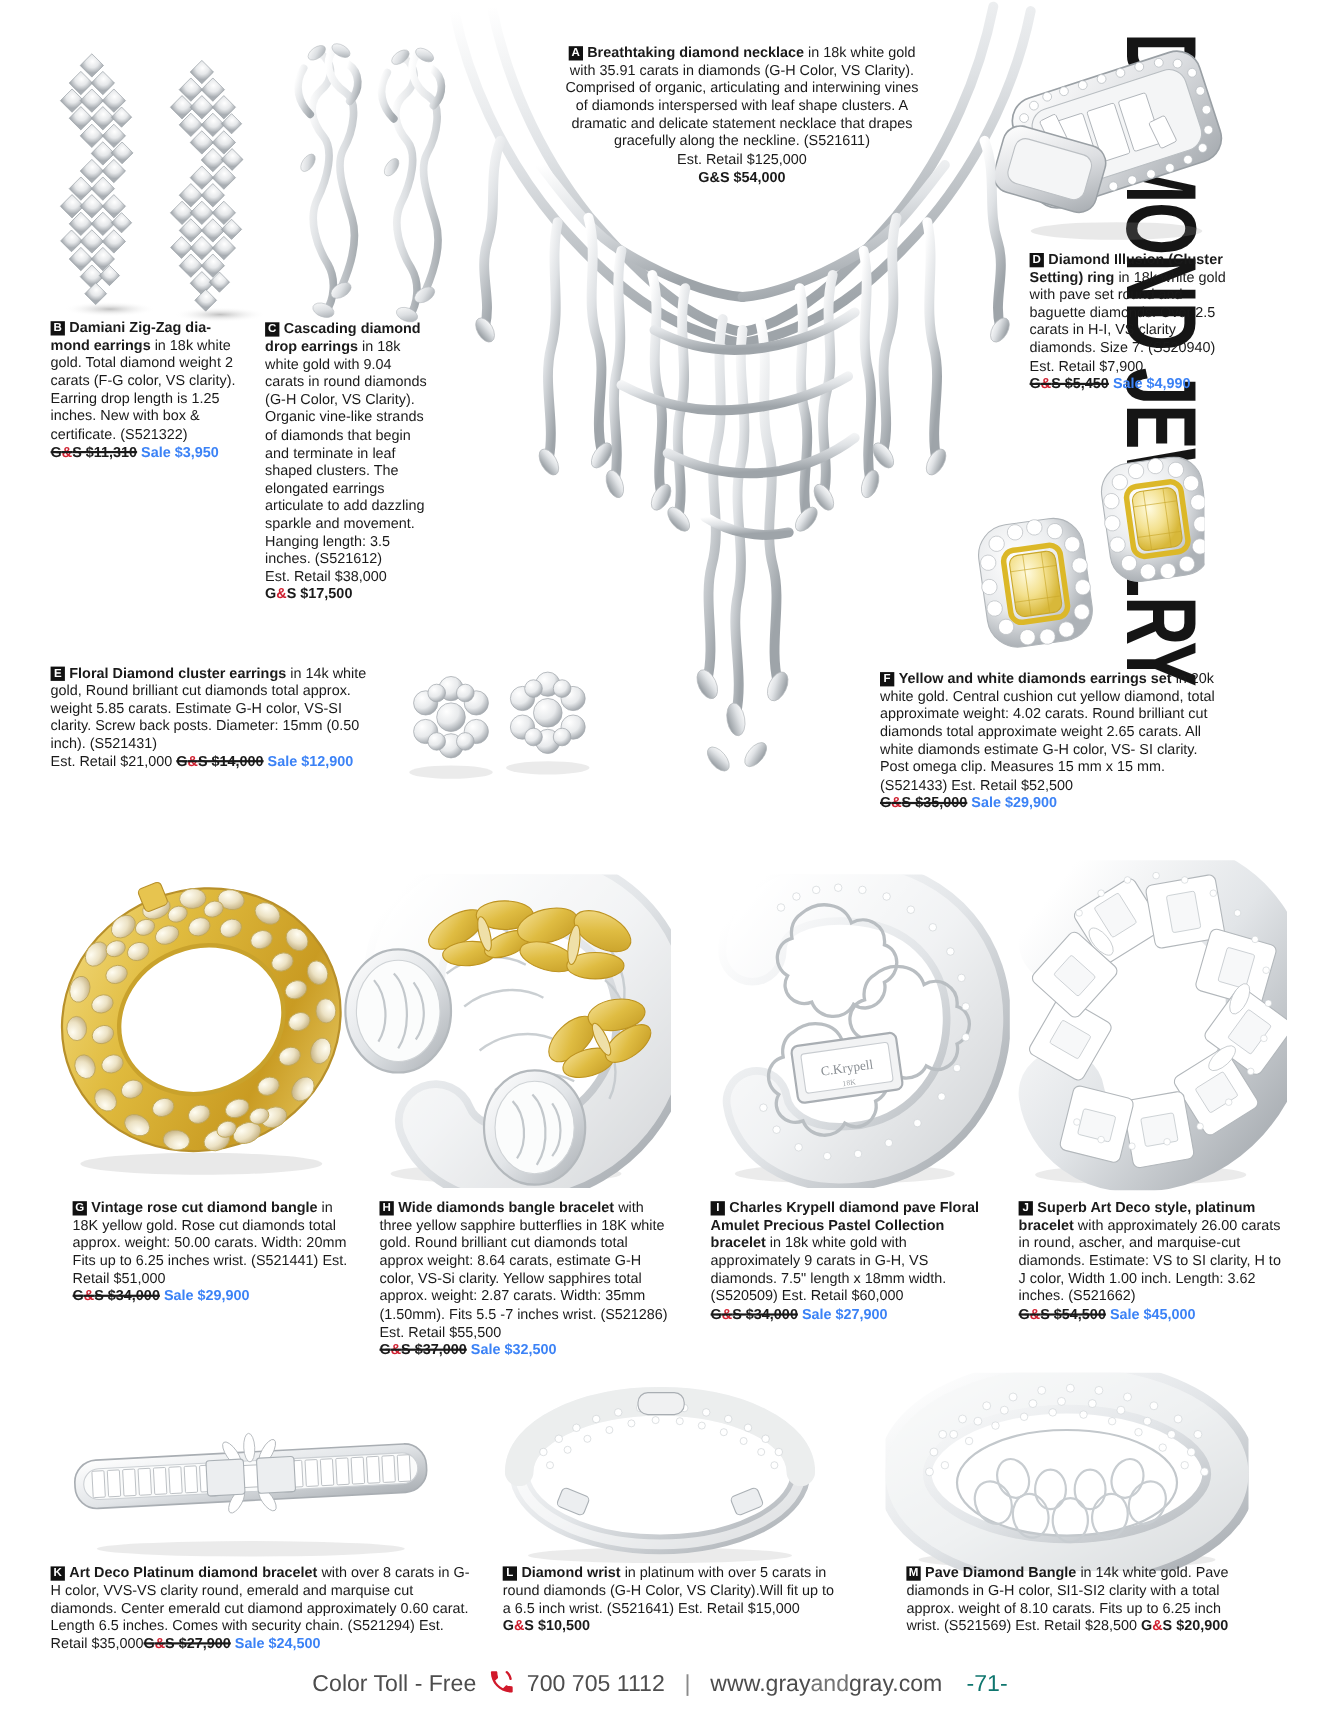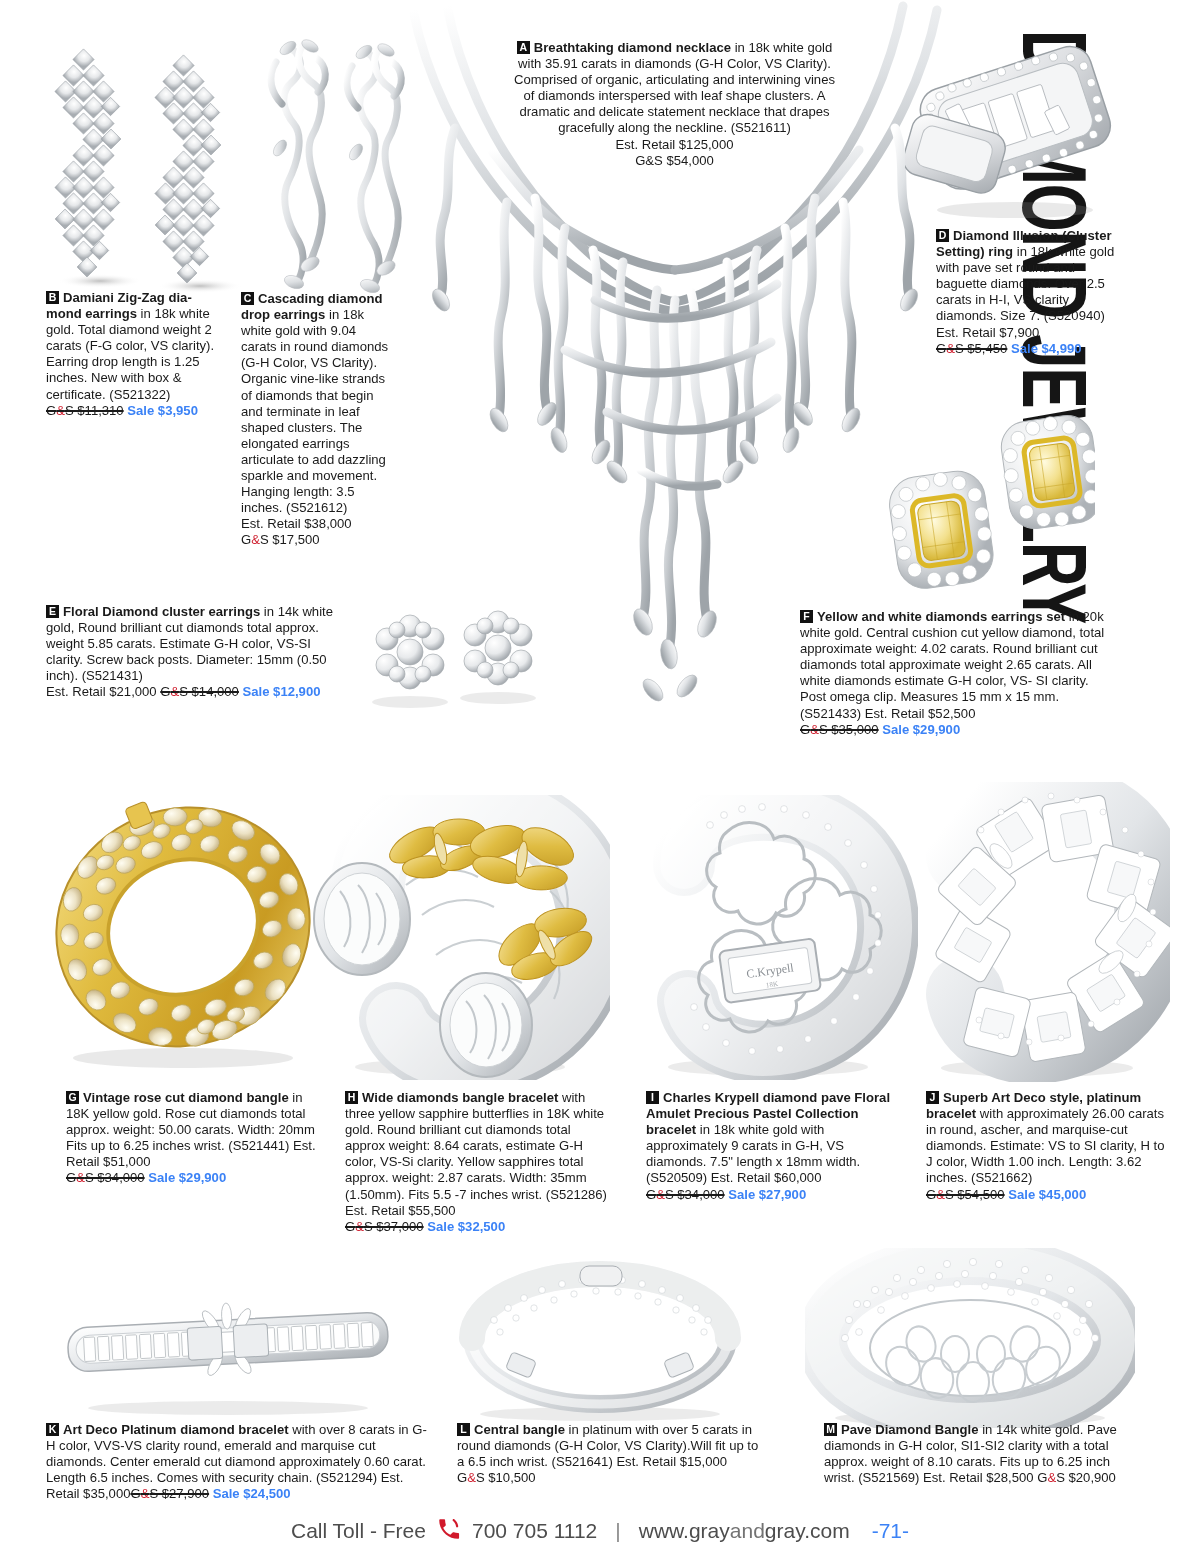--- a/index.html
+++ b/index.html
@@ -51,21 +51,21 @@
     font-weight:bold;
     font-size:10.5px;
     line-height:12px;
     width:13px; height:13px;
     text-align:center;
     vertical-align:1px;
     margin-right:4px;
     font-family:"Liberation Sans", sans-serif;
   }
   .t-bold{ font-weight:bold; }
-  .price-gs{ font-weight:normal; }
+  .price-gs{ font-weight:bold; }
   .price-gs .amp{ color:#cf2030; }
   .strike{ text-decoration:line-through; text-decoration-thickness:1.6px;}
   .sale{ color:#3b82f6; font-weight:bold; }
 
   
   .img{ position:absolute; }
   .img svg{ display:block; width:100%; height:100%; }
 
   
   .footer{
@@ -76,21 +76,21 @@
     justify-content:center;
     gap:10px;
     font-size:21px;
     color:#4d4d4d;
     font-family:"Liberation Sans", sans-serif;
   }
   .footer .phone-ico{ color:#d1192b; font-size:23px; line-height:1; }
   .footer .sep{ color:#8a8a8a; margin:0 8px; }
   .footer .url .g1,.footer .url .g3{ color:#4d4d4d; }
   .footer .url .and{ color:#737373; }
-  .footer .pg{ margin-left:12px; color:#3b82f6; }
+  .footer .pg{ margin-left:12px; color:#0f766e; }
   .footer .tollfree{ letter-spacing:0px; }
 </style>
 </head>
 <body>
 
 <div class="page">
 
   <div class="vert-title">
     <span>DIAMOND JEWELRY</span>
   </div>
@@ -917,30 +917,30 @@
       <span class="price-gs strike">G<span class="amp">&amp;</span>S $54,500</span>
       <span class="sale">Sale $45,000</span>
     </div>
   </div>
 
   <div class="desc" style="left:46px; top:1422px; width:390px;">
     <span class="badge">K</span><span class="t-bold">Art Deco Platinum diamond bracelet</span><span> with over 8 carats in G-H color, VVS-VS clarity round, emerald and marquise cut diamonds. Center emerald cut diamond approximately 0.60 carat. Length 6.5 inches. Comes with security chain. (S521294) Est. Retail $35,000</span><span class="price-gs strike">G<span class="amp">&amp;</span>S $27,900</span> <span class="sale">Sale $24,500</span>
   </div>
 
   <div class="desc" style="left:457px; top:1422px; width:312px;">
-    <span class="badge">L</span><span class="t-bold">Central bangle</span><span> in platinum with over 5 carats in round diamonds (G-H Color, VS Clarity).Will fit up to a 6.5 inch wrist. (S521641) Est. Retail $15,000</span>
+    <span class="badge">L</span><span class="t-bold">Diamond wrist</span><span> in platinum with over 5 carats in round diamonds (G-H Color, VS Clarity).Will fit up to a 6.5 inch wrist. (S521641) Est. Retail $15,000</span>
     <div class="price-gs">G<span class="amp">&amp;</span>S $10,500</div>
   </div>
 
   <div class="desc" style="left:824px; top:1422px; width:300px;">
     <span class="badge">M</span><span class="t-bold">Pave Diamond Bangle</span><span> in 14k white gold. Pave diamonds in G-H color, SI1-SI2 clarity with a total approx. weight of 8.10 carats. Fits up to 6.25 inch wrist. (S521569) Est. Retail $28,500 </span><span class="price-gs">G<span class="amp">&amp;</span>S $20,900</span>
   </div>
 
   <div class="footer">
-    <span class="tollfree">Call Toll - Free</span>
+    <span class="tollfree">Color Toll - Free</span>
     <span class="phone-ico">
       <svg width="26" height="26" viewBox="0 0 24 24" aria-hidden="true">
         <path fill="#d1192b" d="M6.6 10.8c1.5 2.9 3.7 5.1 6.6 6.6l2.2-2.2c.3-.3.7-.4 1.1-.2 1.2.4 2.5.6 3.8.6.6 0 1 .4 1 1V20c0 .6-.4 1-1 1C10.6 21 3 13.4 3 4c0-.6.4-1 1-1h3.4c.6 0 1 .4 1 1 0 1.3.2 2.6.6 3.8.1.4 0 .8-.2 1.1l-2.2 1.9z"></path>
         <path fill="#d1192b" d="M15.5 3.2c.3-.5 1-.6 1.4-.2 2 1.6 3.3 3.9 3.6 6.4.1.6-.4 1.1-1 1.1-.5 0-.9-.4-1-.9-.3-2-1.3-3.7-2.8-5-.4-.3-.5-.9-.2-1.4z"></path>
       </svg>
     </span>
     <span>700 705 1112</span>
     <span class="sep">|</span>
     <span class="url"><span class="g1">www.gray</span><span class="and">and</span><span class="g3">gray.com</span></span>
     <span class="pg">-71-</span>

